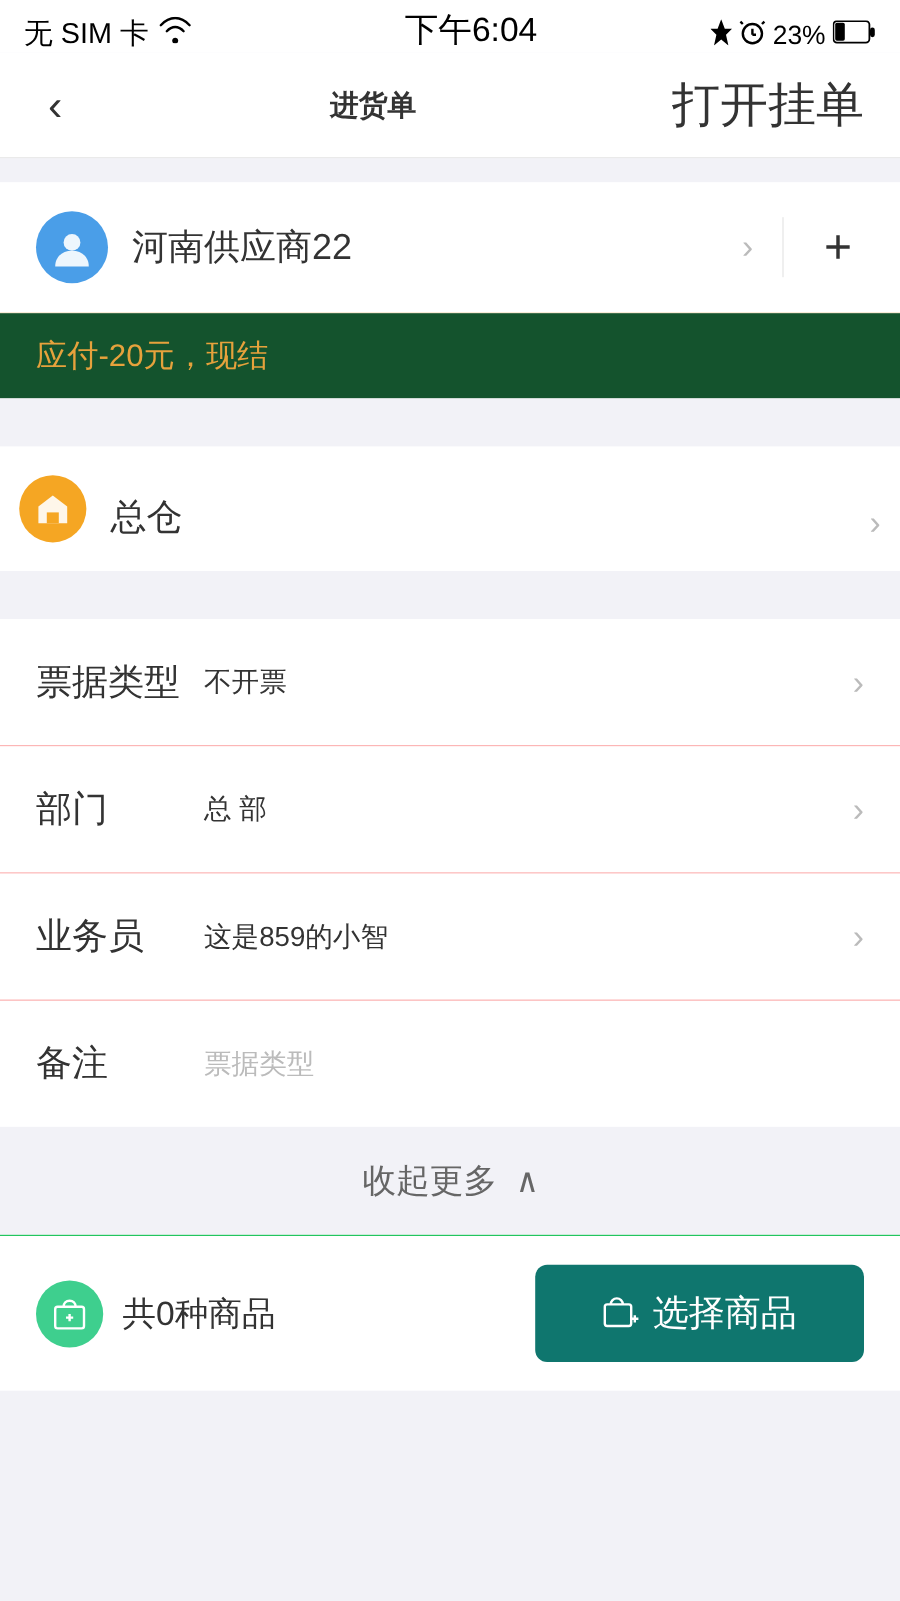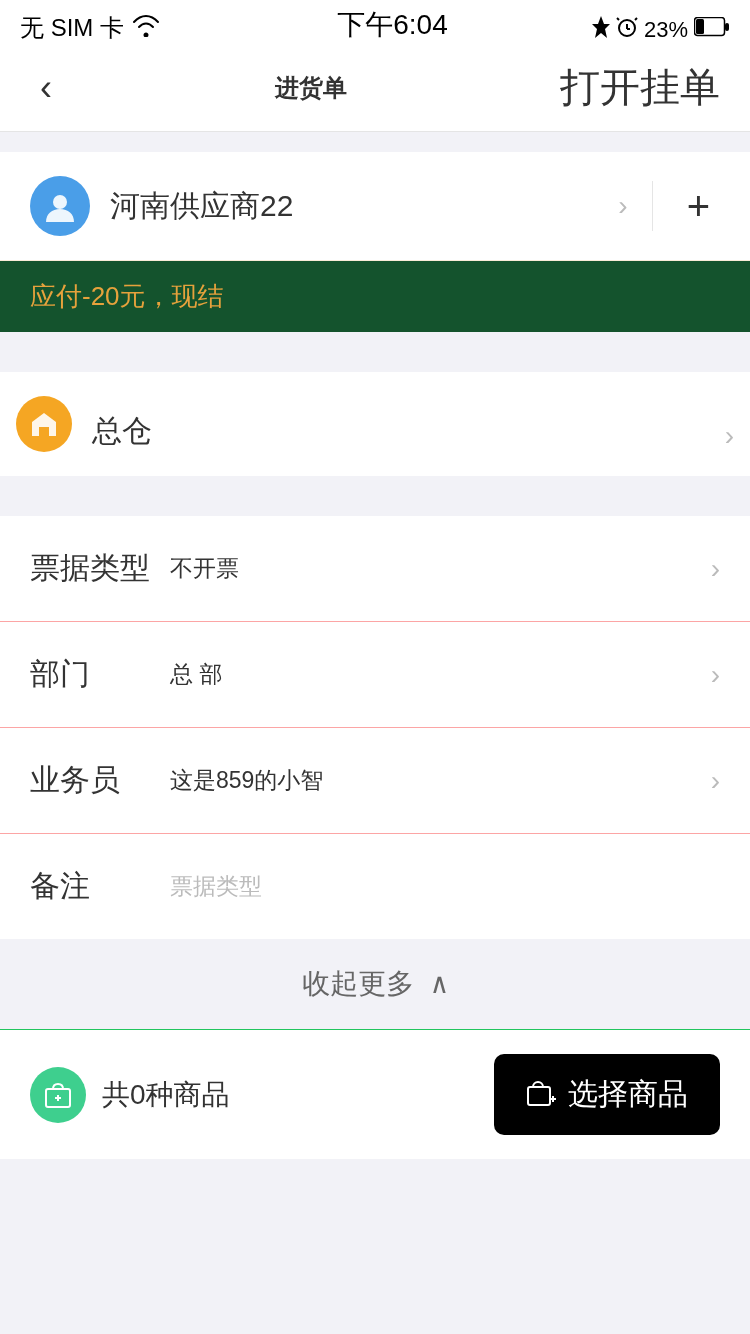--- a/index.html
+++ b/index.html
@@ -215,24 +215,24 @@
     .product-count-icon svg { width: 32px; height: 32px; }
     .product-count-text {
       font-size: 28px;
       color: #333;
     }
     .bottom-left {
       display: flex;
       align-items: center;
     }
     .select-goods-btn {
-      background: #000000;
+      background: #0f766e;
       color: #fff;
       font-size: 30px;
-      padding: 20px 32px;
+      padding: 20px 56px;
       border-radius: 10px;
       display: flex;
       align-items: center;
       gap: 10px;
       cursor: pointer;
     }
     .select-goods-btn svg { width: 32px; height: 32px; }
 
     
     .page-body {

